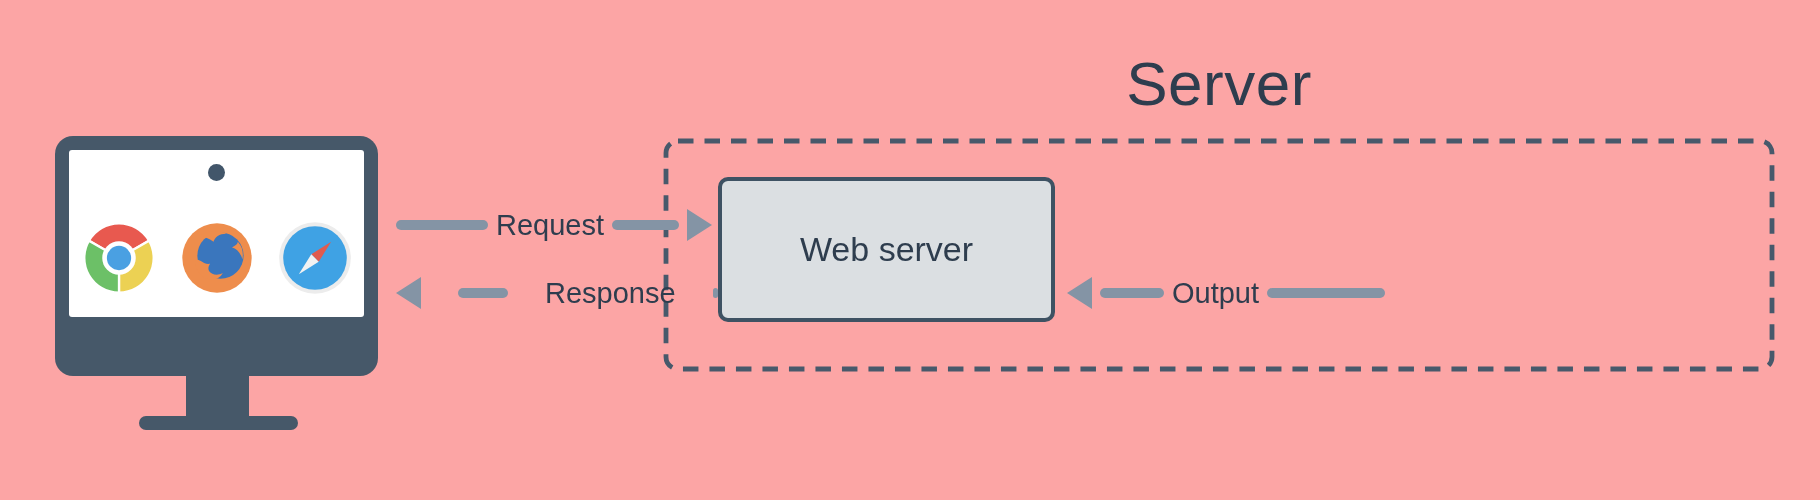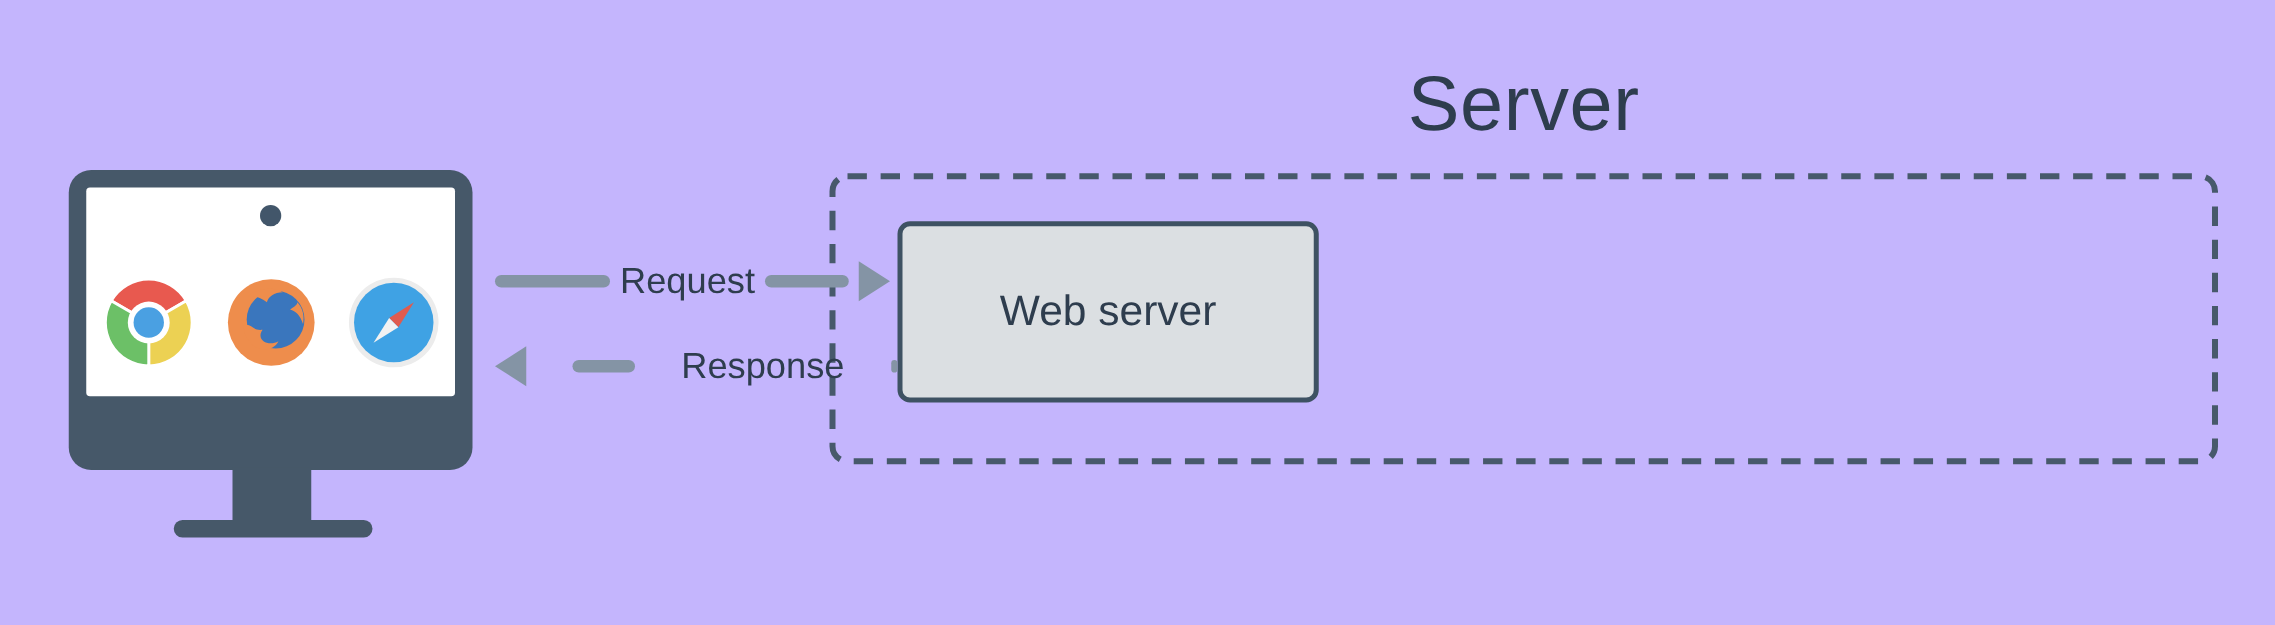--- a/index.html
+++ b/index.html
@@ -5,21 +5,21 @@
   html, body {
     margin: 0;
     padding: 0;
     background: #ffffff;
     font-family: "Liberation Sans", sans-serif;
   }
   #canvas {
     position: relative;
     width: 1820px;
     height: 500px;
-    background: #c4b5fd;
+    background: #fca5a5;
     overflow: hidden;
   }
 
   
   .monitor {
     position: absolute;
     left: 55px; top: 136px;
     width: 323px; height: 240px;
     background: #465869;
     border-radius: 18px;
@@ -176,14 +176,20 @@
   </div>
 
   <div class="arrow-row arrow-response">
     <div class="ahead left"></div>
     <div class="aline" style="width:50px"></div>
     <div class="alabel">Response</div>
     <div class="aline grow"></div>
   </div>
 
 
+  <div class="arrow-row arrow-output">
+    <div class="ahead left"></div>
+    <div class="aline" style="width:64px"></div>
+    <div class="alabel">Output</div>
+    <div class="aline grow"></div>
+  </div>
 
 </div>
 
 </body></html>

